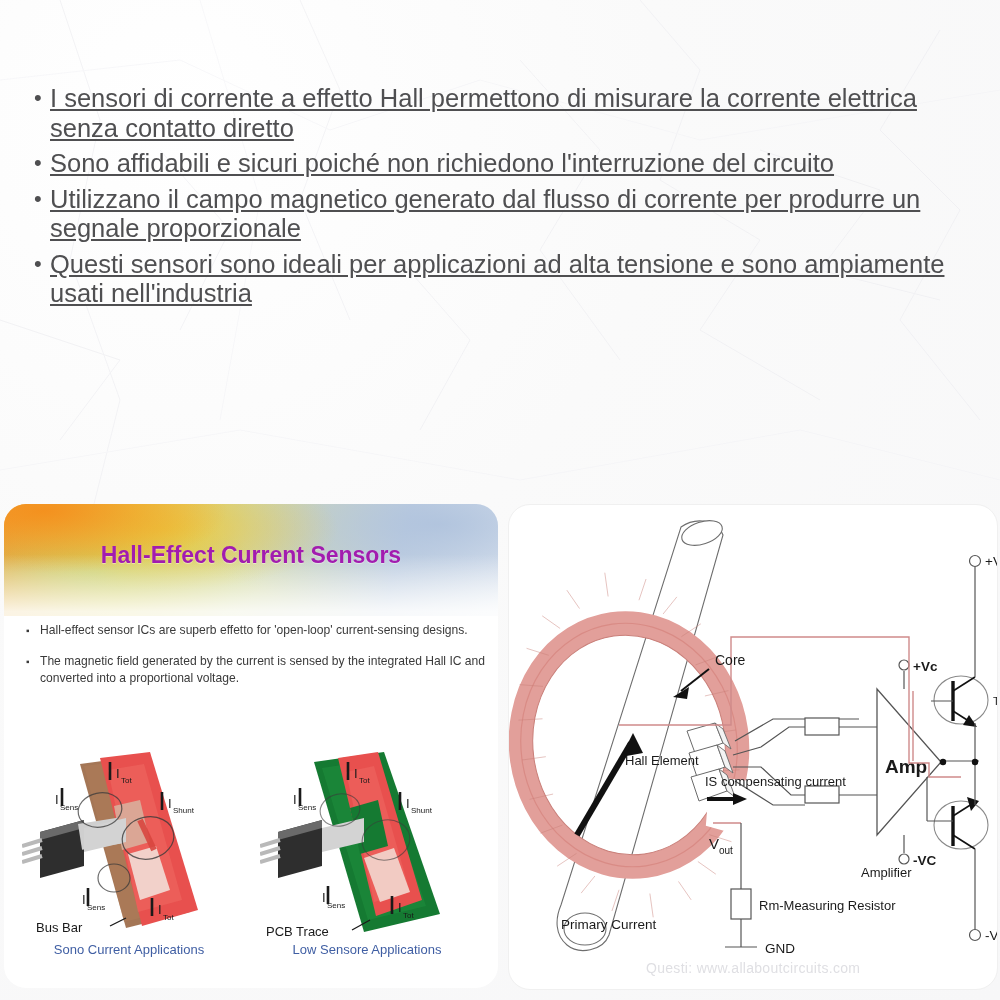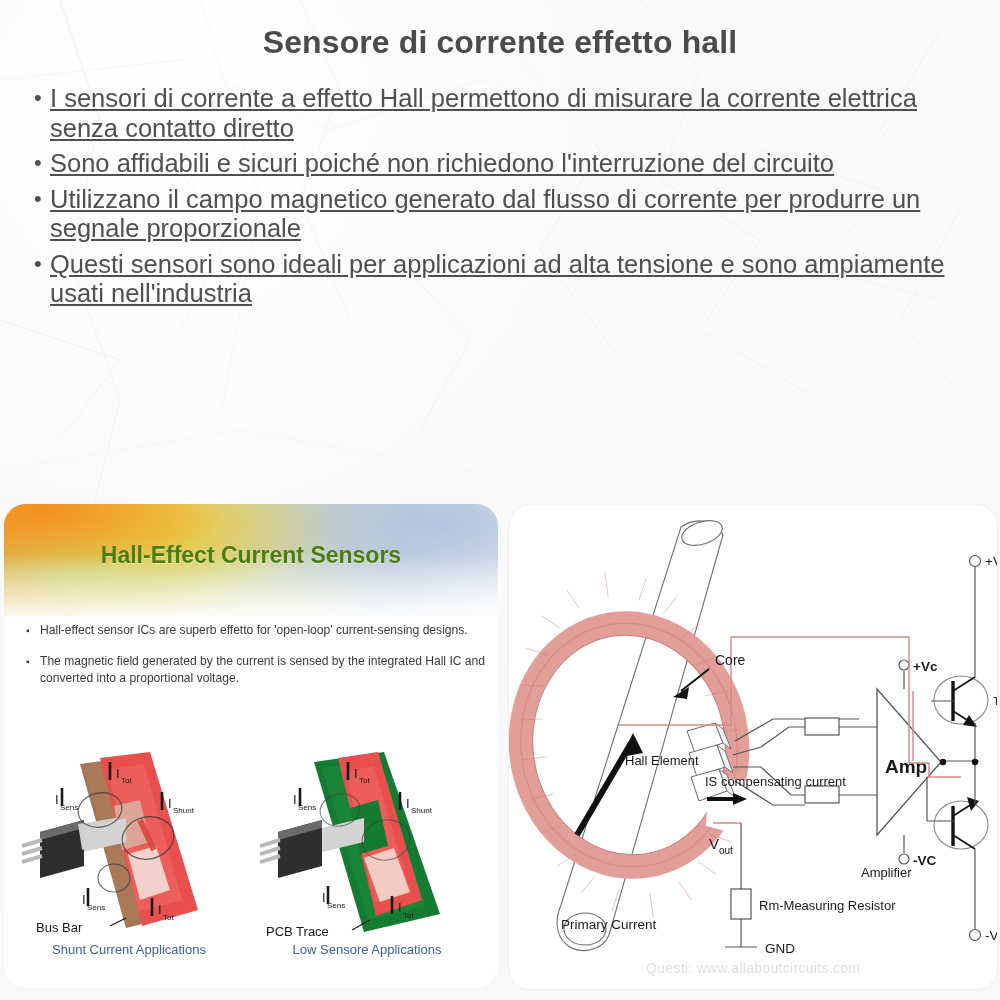--- a/index.html
+++ b/index.html
@@ -105,21 +105,21 @@
     inset: 0;
     background: linear-gradient(180deg, rgba(255,255,255,0) 45%, rgba(255,255,255,.85) 96%);
   }
   .lp-title {
     position: absolute;
     left: 0; top: 38px;
     width: 100%;
     text-align: center;
     font-size: 23px;
     font-weight: 700;
-    color: #4d7c0f;
+    color: #a21caf;
     z-index: 3;
     text-shadow: 0 1px 1px rgba(255,255,255,.45);
   }
   .lp-bullets {
     position: absolute;
     left: 22px; top: 118px;
     width: 460px;
     color: #3a3a3a;
     font-size: 12.1px;
     line-height: 1.45;
@@ -177,21 +177,20 @@
       <path d="M160,150 L230,230 L180,330"></path>
       <path d="M400,260 L470,340 L420,430"></path>
     </g>
     <g stroke="#f1f1f5" stroke-width="1" fill="none">
       <path d="M0,80 L180,60 L330,130 L480,80 L700,140 L1000,90"></path>
       <path d="M0,470 L240,430 L520,480 L800,430 L1000,480"></path>
       <path d="M200,0 L260,200 L220,420"></path>
     </g>
   </svg>
 
-  <div id="title">Sensore di corrente effetto hall</div>
 
   <div id="bullets">
     <div class="bullet">
       <span class="dot">•</span>
       <span class="btext">I sensori di corrente a effetto Hall permettono di misurare la corrente elettrica senza contatto diretto</span>
     </div>
     <div class="bullet">
       <span class="dot">•</span>
       <span class="btext">Sono affidabili e sicuri poiché non richiedono l'interruzione del circuito</span>
     </div>
@@ -297,21 +296,21 @@
         <text class="lbl" x="33" y="54" font-size="13">I</text>
         <text class="lbl" x="38" y="60" font-size="8">Sens</text>
         <text class="lbl" x="62" y="152" font-size="13">I</text>
         <text class="lbl" x="67" y="158" font-size="8">Sens</text>
         <text class="lbl" x="138" y="162" font-size="13">I</text>
         <text class="lbl" x="143" y="168" font-size="8">Tot</text>
         <path d="M92,180 L110,170" stroke="#1a1a1a" stroke-width="1.3" fill="none"></path>
         <text class="lbl" x="6" y="186" font-size="13">PCB Trace</text>
       </svg>
 
-      <div class="cap" id="cap-left">Shunt Current Applications</div>
+      <div class="cap" id="cap-left">Sono Current Applications</div>
       <div class="cap" id="cap-right">Low Sensore Applications</div>
     </div>
 
     <div class="panel" id="panel-right">
       <svg viewBox="0 0 488 484" width="488" height="484">
 
         <g>
           <path d="M172,22 C186,12 208,14 214,30 L100,430 C94,446 70,450 58,440 C46,430 46,414 52,400 Z" fill="#ffffff" stroke="#6e6e6e" stroke-width="1.1"></path>
           <ellipse cx="193" cy="28" rx="21" ry="11" fill="#ffffff" stroke="#6e6e6e" stroke-width="1.1" transform="rotate(-18 193 28)"></ellipse>
           <ellipse cx="76" cy="424" rx="21" ry="16" fill="#ffffff" stroke="#6e6e6e" stroke-width="1.1"></ellipse>

